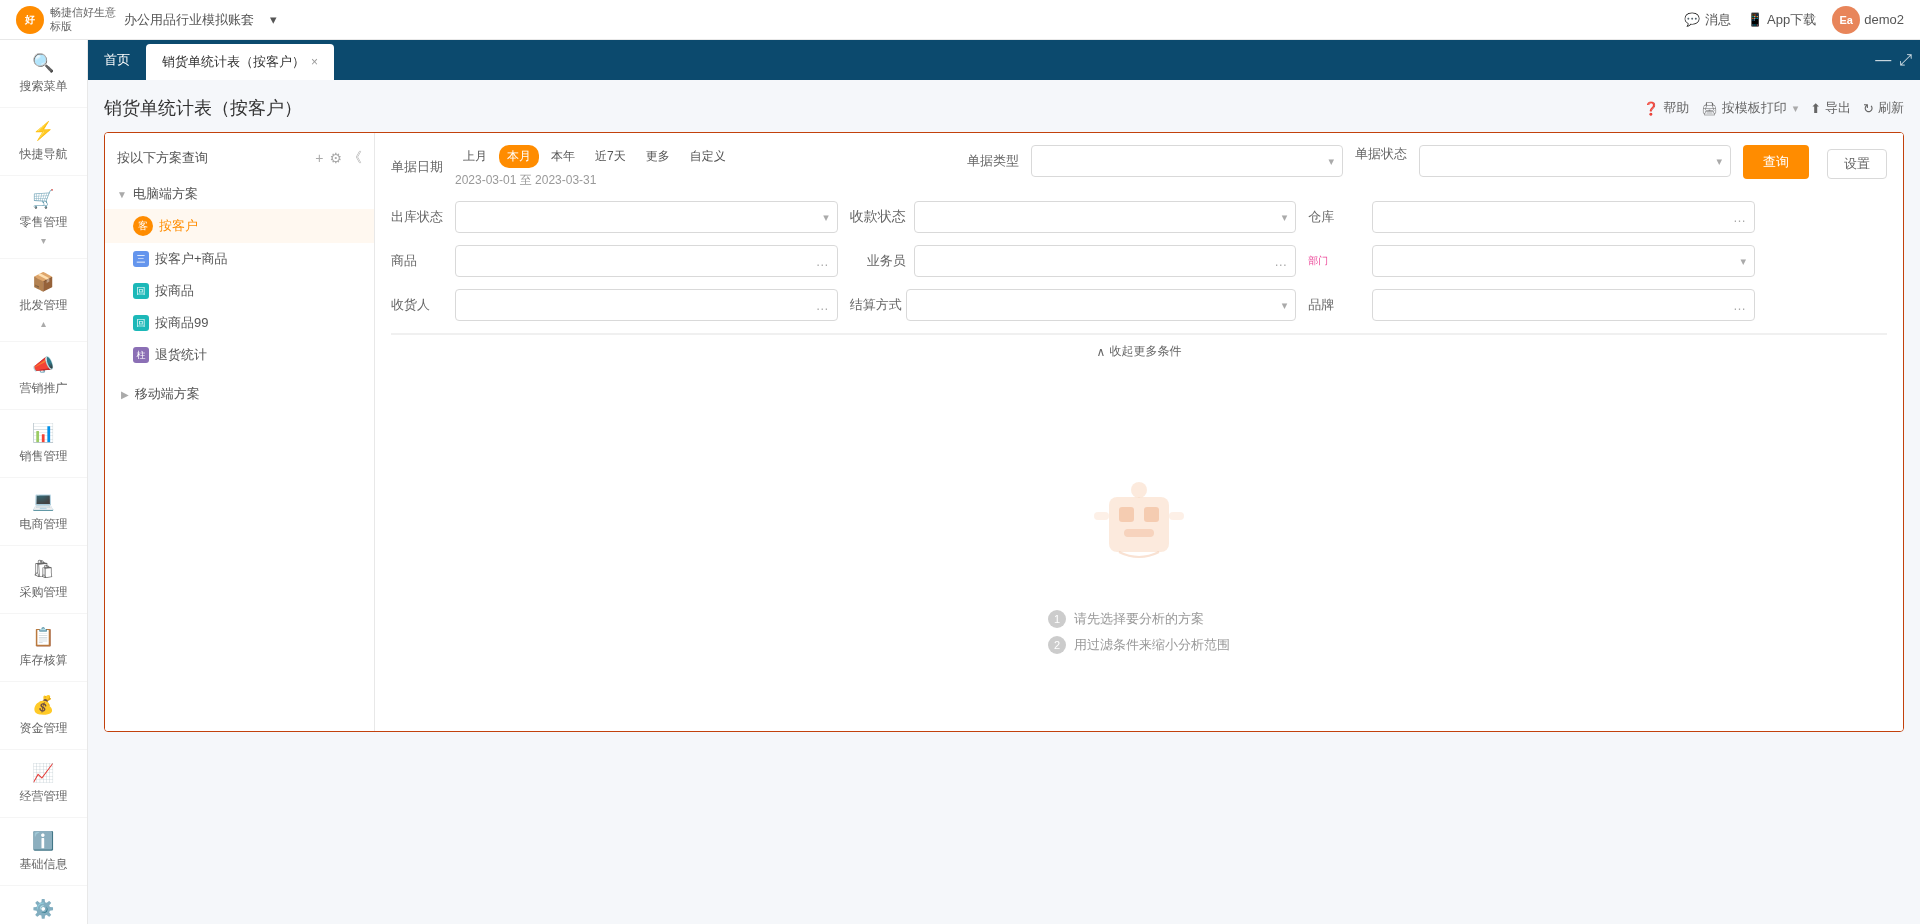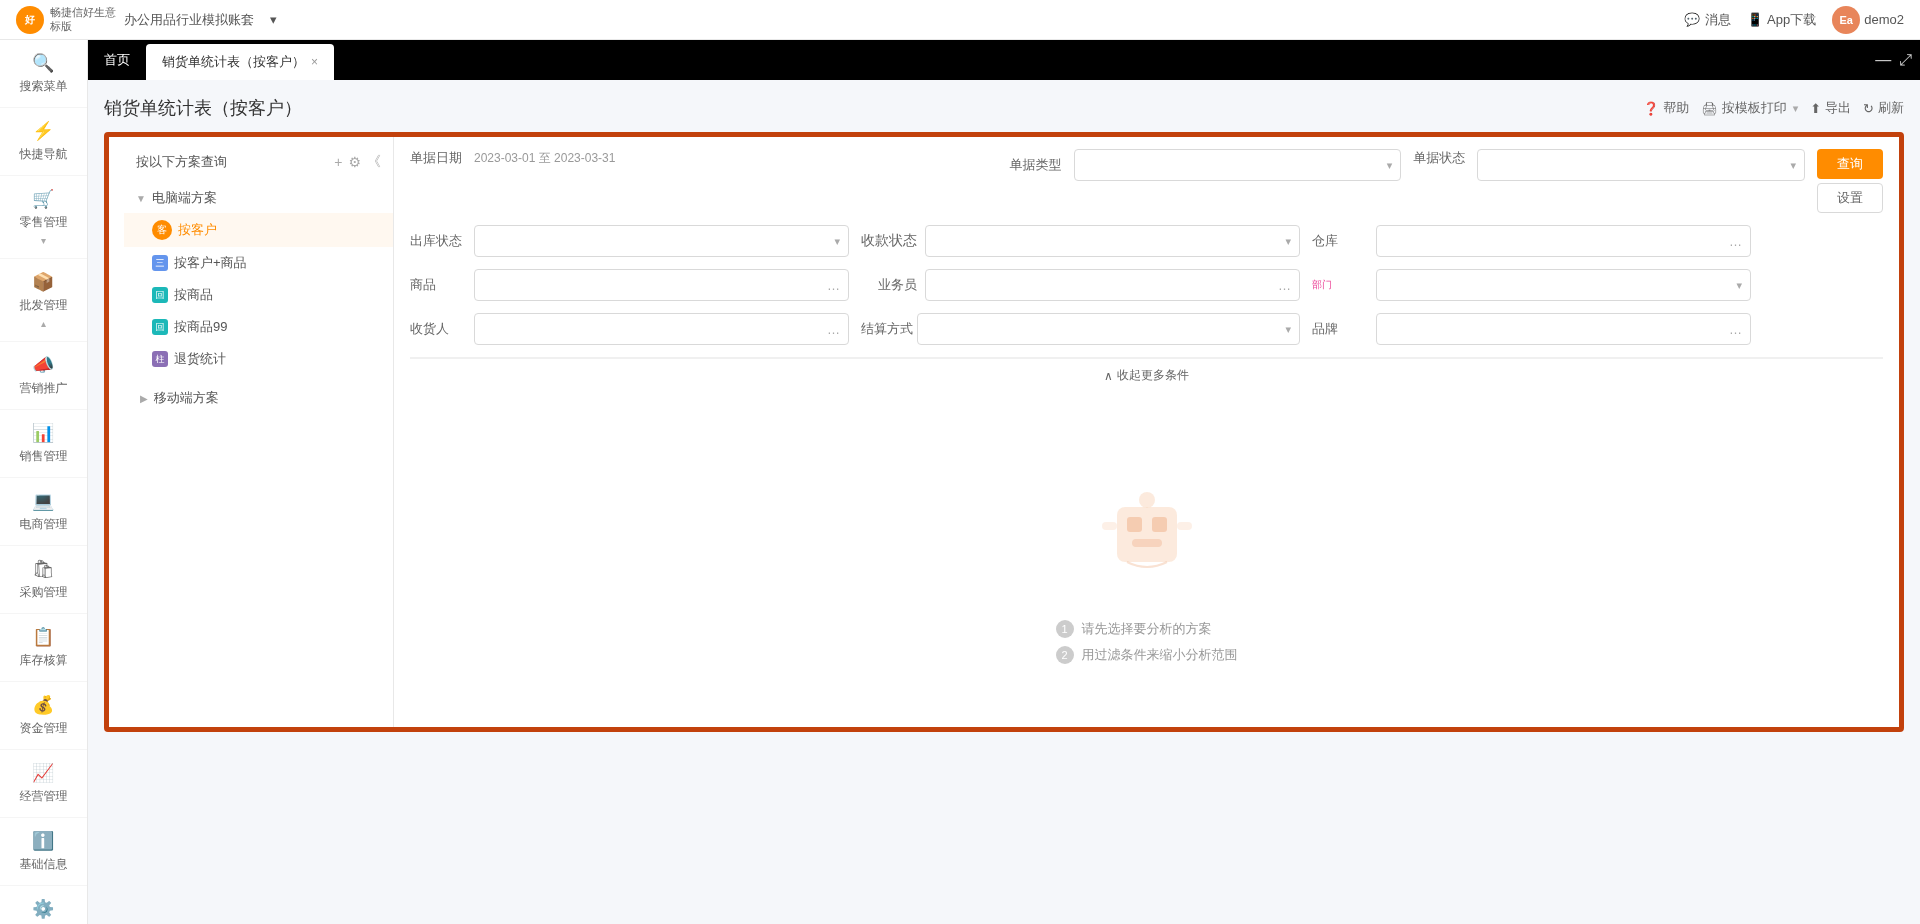--- a/index.html
+++ b/index.html
@@ -22,21 +22,21 @@
 
     
     .sidebar { width: 88px; background: #fff; border-right: 1px solid #e8e8e8; display: flex; flex-direction: column; overflow-y: auto; flex-shrink: 0; }
     .sidebar-item { display: flex; flex-direction: column; align-items: center; padding: 12px 4px; cursor: pointer; color: #666; font-size: 12px; gap: 4px; border-bottom: 1px solid #f5f5f5; }
     .sidebar-icon { font-size: 18px; }
 
     
     .content-area { flex: 1; display: flex; flex-direction: column; overflow: hidden; }
 
     
-    .tab-bar { height: 40px; background: #000000; display: flex; align-items: center; padding: 0; flex-shrink: 0; }
+    .tab-bar { height: 40px; background: #0c4a6e; display: flex; align-items: center; padding: 0; flex-shrink: 0; }
     .tab-item { height: 40px; display: flex; align-items: center; padding: 0 16px; cursor: pointer; color: rgba(255,255,255,0.8); font-size: 13px; gap: 6px; }
     .tab-item.home { color: white; font-weight: 500; }
     .tab-item.active { background: white; color: #333; border-radius: 4px 4px 0 0; margin-top: 4px; height: 36px; }
     .tab-close { color: #999; font-size: 12px; cursor: pointer; }
     .tab-bar-spacer { flex: 1; }
     .tab-bar-actions { display: flex; align-items: center; gap: 8px; padding-right: 8px; }
     .tab-bar-btn { color: rgba(255,255,255,0.8); cursor: pointer; font-size: 16px; }
 
     
     .page-content { flex: 1; background: #f5f7fa; padding: 16px; overflow-y: auto; }
@@ -220,21 +220,21 @@
               <span>⬆</span>
               <span>导出</span>
             </div>
             <div class="page-action-btn">
               <span>↻</span>
               <span>刷新</span>
             </div>
           </div>
         </div>
 
-        <div class="content-row" style="background:white;border:5px solid #c2410c;border-radius:4px;min-height:600px;padding-left:15px;">
+        <div class="content-row" style="background:white;border:1px solid #c2410c;border-radius:4px;min-height:600px;">
 
           <div class="left-panel">
             <div class="left-panel-header">
               <span class="left-panel-title">按以下方案查询</span>
               <div class="left-panel-actions">
                 <span class="panel-icon-btn">+</span>
                 <span class="panel-icon-btn">⚙</span>
                 <span class="panel-icon-btn">《</span>
               </div>
             </div>
@@ -278,41 +278,49 @@
 
           <div class="right-panel">
 
             <div class="filter-area">
 
               <div style="display:flex;gap:12px;margin-bottom:12px;align-items:flex-start;">
 
                 <div style="display:flex;align-items:center;gap:8px;flex:1.5;">
                   <span style="color:#666;font-size:13px;white-space:nowrap;min-width:56px;">单据日期</span>
                   <div style="display:flex;flex-direction:column;gap:4px;flex:1;">
+                    <div style="display:flex;align-items:center;gap:4px;">
+                      <span class="date-shortcut">上月</span>
+                      <span class="date-shortcut active">本月</span>
+                      <span class="date-shortcut">本年</span>
+                      <span class="date-shortcut">近7天</span>
+                      <span class="date-shortcut">更多</span>
+                      <span class="date-shortcut">自定义</span>
+                    </div>
                     <div style="color:#999;font-size:12px;">2023-03-01 至 2023-03-31</div>
                   </div>
                 </div>
 
                 <div style="display:flex;align-items:center;gap:8px;flex:1;">
                   <span style="color:#666;font-size:13px;white-space:nowrap;min-width:56px;">单据类型</span>
                   <div class="filter-control" style="flex:1;">
                     <span class="filter-control-text"></span>
                     <span class="filter-control-arrow">▾</span>
                   </div>
                 </div>
 
                 <div style="display:flex;gap:8px;flex:1;">
                   <span style="color:#666;font-size:13px;white-space:nowrap;min-width:56px;">单据状态</span>
                   <div class="filter-control" style="flex:1;">
                     <span class="filter-control-text"></span>
                     <span class="filter-control-arrow">▾</span>
                   </div>
                 </div>
 
-                <div style="display:flex;flex-direction:column;gap:0;">
+                <div style="display:flex;flex-direction:row;gap:18px;">
                   <button class="query-btn">查询</button>
                   <button class="settings-btn">设置</button>
                 </div>
               </div>
 
               <div style="display:flex;gap:12px;margin-bottom:12px;align-items:center;">
                 <div style="display:flex;align-items:center;gap:8px;flex:1;">
                   <span style="color:#666;font-size:13px;white-space:nowrap;min-width:56px;">出库状态</span>
                   <div class="filter-control" style="flex:1;">
                     <span class="filter-control-text"></span>

